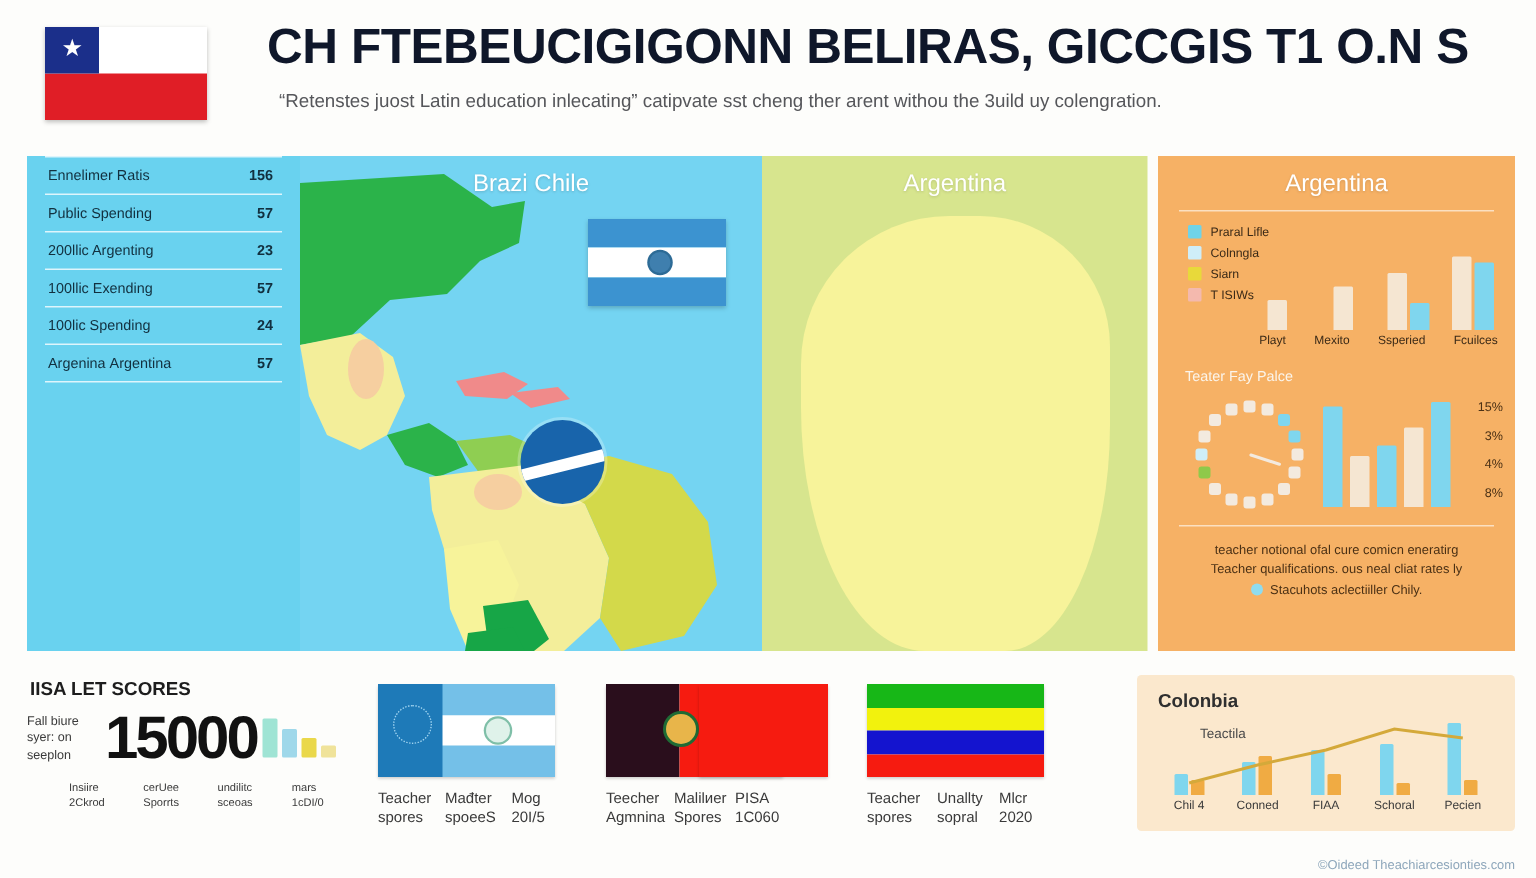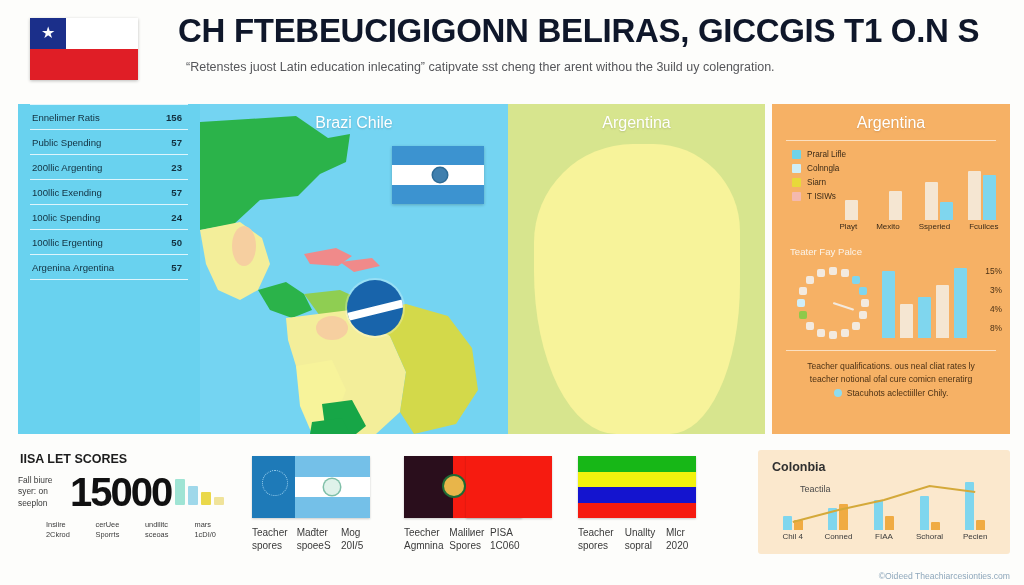--- a/index.html
+++ b/index.html
@@ -181,24 +181,20 @@
         </div>
         <div class="stat-row">
           <span class="stat-label">100llic Exending</span>
           <span class="stat-value">57</span>
         </div>
         <div class="stat-row">
           <span class="stat-label">100lic Spending</span>
           <span class="stat-value">24</span>
         </div>
         <div class="stat-row">
-          <span class="stat-label">100llic Ergenting</span>
-          <span class="stat-value">50</span>
-        </div>
-        <div class="stat-row">
           <span class="stat-label">Argeninа Argentina</span>
           <span class="stat-value">57</span>
         </div>
       </div>
   </div>
 
   <div class="panel" id="p-map">
     <svg width="308" height="330" viewBox="0 0 308 330">
       <rect x="0" y="0" width="308" height="330" fill="#74d4f2"></rect>
       <path d="M0,18 L96,12 L128,34 L150,30 L146,58 L120,70 L98,92 L60,96 L34,120 L0,126 Z" fill="#2bb34a"></path>
@@ -306,22 +302,22 @@
       </div>
     <div class="pcts" id="pcts">
         <div class="pct">15%</div>
         <div class="pct">3%</div>
         <div class="pct">4%</div>
         <div class="pct">8%</div>
       </div>
 
     <div class="org-rule2"></div>
     <div class="org-body">
+      <div>teacher notional ofal cure comicn eneratirg</div>
       <div>Teacher qualifications. ous neal cliat rates ly</div>
-      <div>teacher notional ofal cure comicn eneratirg</div>
       <div class="dotline">
         <span class="body-dot"></span>
         <span>Stacuhots aclectiiller Chily.</span>
       </div>
     </div>
   </div>
 
   <div class="bot" id="b-pisa">
     <div class="pisa-title">IISA LET SCORES</div>
     <div class="pisa-mid">

